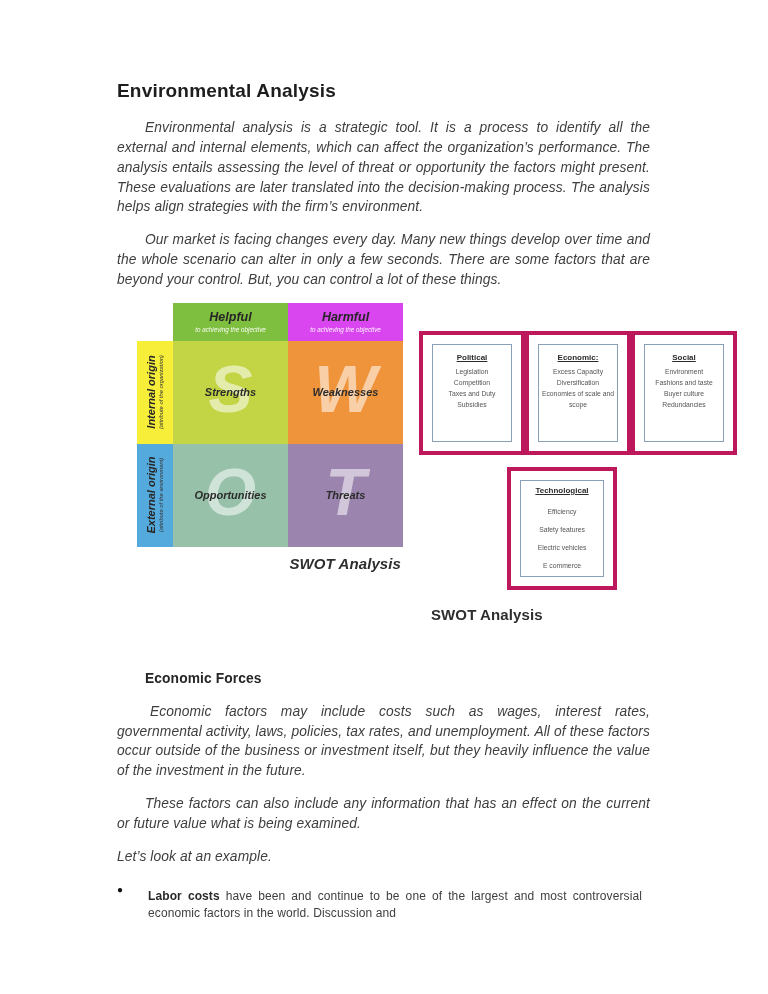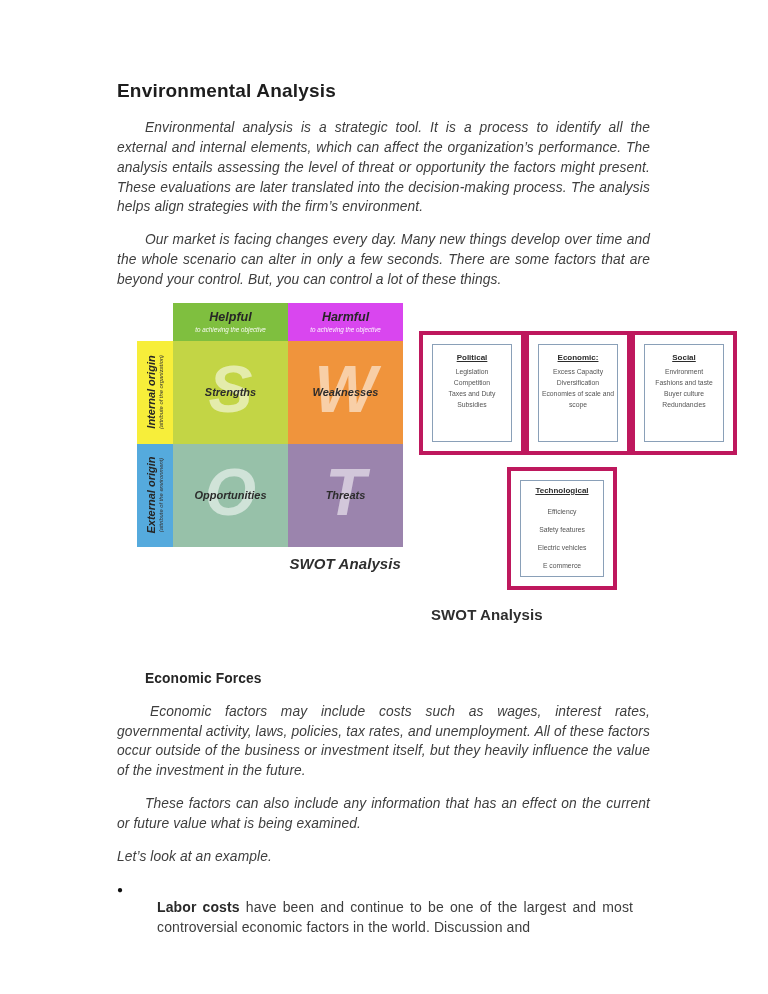--- a/index.html
+++ b/index.html
@@ -92,22 +92,22 @@
   }
   .pest-item {
     font-size: 6.8px; color: #555; text-align: center; line-height: 1.65;
   }
   .caption-swot { margin-top: 16px; padding-left: 12px; }
 
   
   .bullet-item { display: flex; gap: 17px; margin-top: 2px; }
   .bullet-glyph { font-size: 10px; line-height: 20px; color: #111; flex: 0 0 auto; }
   .bullet-text {
-    font-size: 14px; line-height: 1.44; letter-spacing: 0.1px;
-    text-align: justify; margin: 17px; color: #3e3e3e; flex: 1 1 auto;
+    font-size: 12px; line-height: 1.44; letter-spacing: 0.1px;
+    text-align: justify; margin: 8px; color: #3e3e3e; flex: 1 1 auto;
   }
   .bullet-text .lead-bold { font-weight: bold; color: #2a2a2a; }
 </style>
 </head>
 <body>
 
 <div class="page">
 
   <h1 class="doc-title">Environmental Analysis</h1>
 

